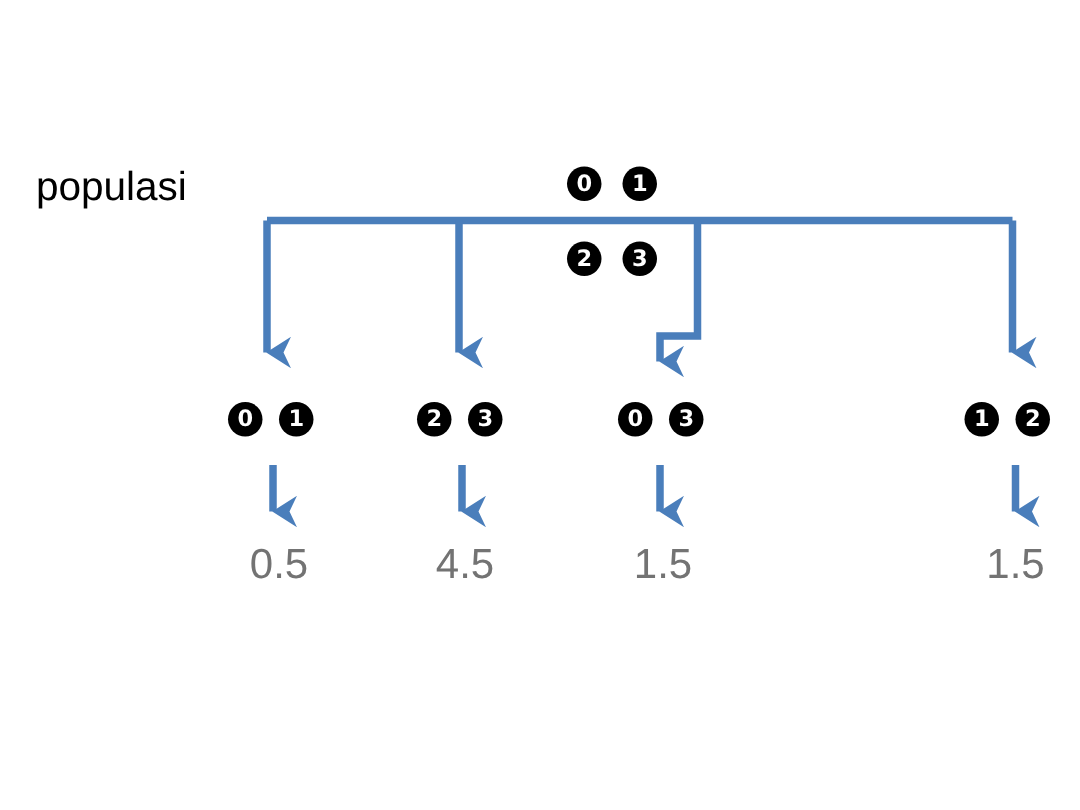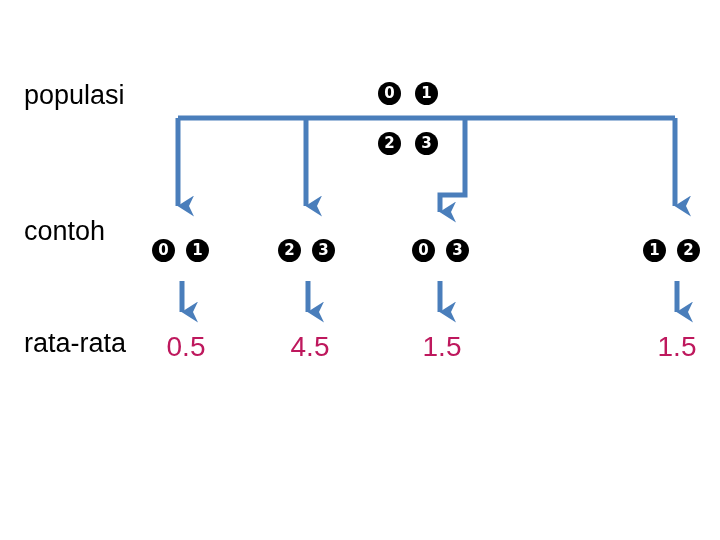--- a/index.html
+++ b/index.html
@@ -11,20 +11,21 @@
     width: 720px;
     height: 540px;
     background: #ffffff;
     font-family: "Liberation Sans", sans-serif;
     overflow: hidden;
   }
   #stage {
     position: relative;
     width: 720px;
     height: 500px;
+    margin-top: 29px;
   }
   
   .row-label {
     position: absolute;
     font-size: 27px;
     color: #000000;
     white-space: nowrap;
     line-height: 1;
   }
   #label-populasi { left: 24px; top: 82px; }
@@ -46,21 +47,21 @@
     align-items: center;
     justify-content: center;
     line-height: 1;
     box-sizing: border-box;
   }
 
   
   .mean-value {
     position: absolute;
     font-size: 28px;
-    color: #be185d;
+    color: #737373;
     line-height: 1;
     white-space: nowrap;
     transform: translateX(-50%);
   }
 
   
   #connectors {
     position: absolute;
     left: 0;
     top: 0;
@@ -69,23 +70,21 @@
     pointer-events: none;
   }
 </style>
 </head>
 <body>
 
 <div id="stage">
 
   <div class="row-label" id="label-populasi">populasi</div>
 
-  <div class="row-label" id="label-contoh">contoh</div>
 
-  <div class="row-label" id="label-ratarata">rata-rata</div>
 
   <svg id="connectors" viewBox="0 0 720 540">
     <defs>
       <marker id="arrowhead" markerWidth="4.2" markerHeight="3.4" refX="2.1" refY="3.2" orient="auto" markerUnits="strokeWidth">
         <path d="M 0 0 L 2.1 3.3 L 4.2 0 L 2.1 1.0 Z" fill="#4a7ebb"></path>
       </marker>
     </defs>
 
     <g stroke="#4a7ebb" stroke-width="5" fill="none" stroke-linecap="butt" stroke-linejoin="miter">
 

